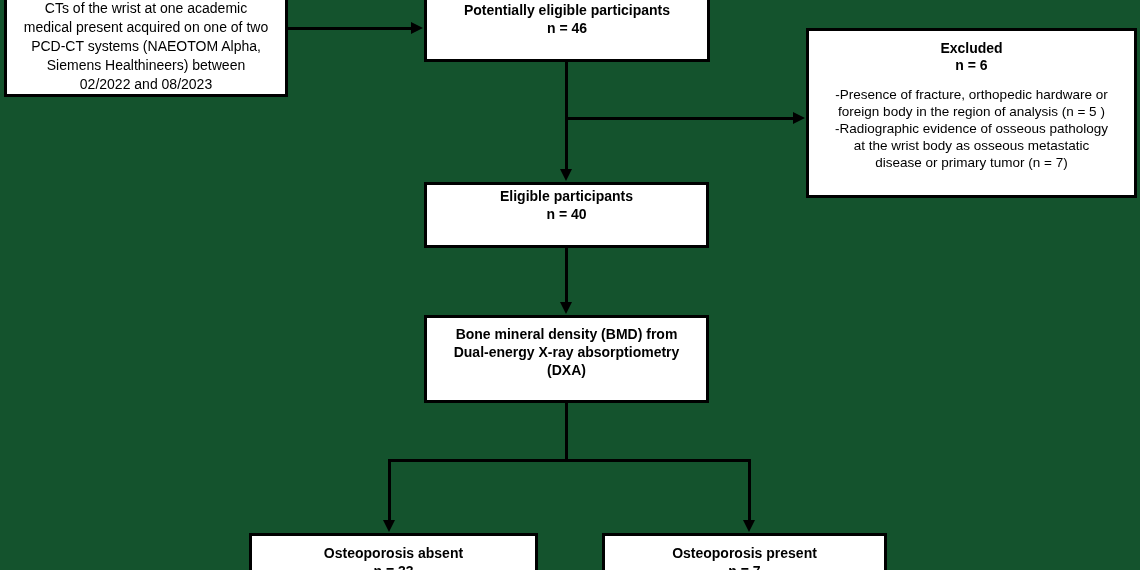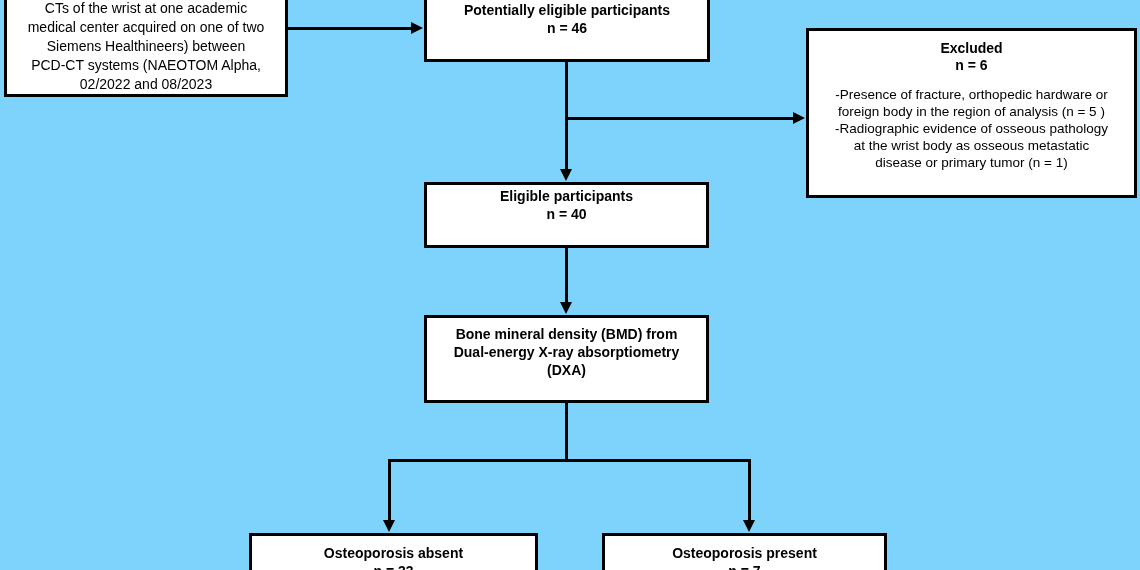--- a/index.html
+++ b/index.html
@@ -4,21 +4,21 @@
 <style>
   html, body {
     margin: 0;
     padding: 0;
     background: #ffffff;
   }
   .canvas {
     position: relative;
     width: 1140px;
     height: 570px;
-    background: #7dd3fc;
+    background: #14532d;
     overflow: hidden;
     font-family: "Liberation Sans", sans-serif;
     color: #000000;
     text-decoration: underline;
   }
   .fbox {
     position: absolute;
     box-sizing: border-box;
     border: 3px solid #000000;
     background: #ffffff;
@@ -88,40 +88,40 @@
   <div class="hline" style="left:388px; top:459px; width:363px;"></div>
 
   <div class="vline" style="left:388px; top:459px; height:63px;"></div>
   <div class="arr-down" style="left:383px; top:520px;"></div>
 
   <div class="vline" style="left:748px; top:459px; height:63px;"></div>
   <div class="arr-down" style="left:743px; top:520px;"></div>
 
   <div class="fbox" style="left:4px; top:-9px; width:284px; height:106px; padding-top:5px;">
     <div class="source-line">CTs of the wrist at one academic</div>
-    <div class="source-line">medical center acquired on one of two</div>
+    <div class="source-line">medical present acquired on one of two</div>
+    <div class="source-line">PCD-CT systems (NAEOTOM Alpha,</div>
     <div class="source-line">Siemens Healthineers) between</div>
-    <div class="source-line">PCD-CT systems (NAEOTOM Alpha,</div>
     <div class="source-line">02/2022 and 08/2023</div>
   </div>
 
   <div class="fbox" style="left:424px; top:-8px; width:286px; height:70px; padding-top:6px;">
     <div class="tline">Potentially eligible participants</div>
     <div class="tline">n = 46</div>
   </div>
 
   <div class="fbox" style="left:806px; top:28px; width:331px; height:170px; padding-top:9px;">
     <div class="excl-title">Excluded</div>
     <div class="excl-title">n = 6</div>
     <div style="margin-top:12px;">
       <div class="excl-detail">-Presence of fracture, orthopedic hardware or</div>
       <div class="excl-detail">foreign body in the region of analysis (n = 5 )</div>
       <div class="excl-detail">-Radiographic evidence of osseous pathology</div>
       <div class="excl-detail">at the wrist body as osseous metastatic</div>
-      <div class="excl-detail">disease or primary tumor (n = 1)</div>
+      <div class="excl-detail">disease or primary tumor (n = 7)</div>
     </div>
   </div>
 
   <div class="fbox" style="left:424px; top:182px; width:285px; height:66px; padding-top:2px;">
     <div class="tline">Eligible participants</div>
     <div class="tline">n = 40</div>
   </div>
 
   <div class="fbox" style="left:424px; top:315px; width:285px; height:88px; padding-top:7px;">
     <div class="tline">Bone mineral density (BMD) from</div>

